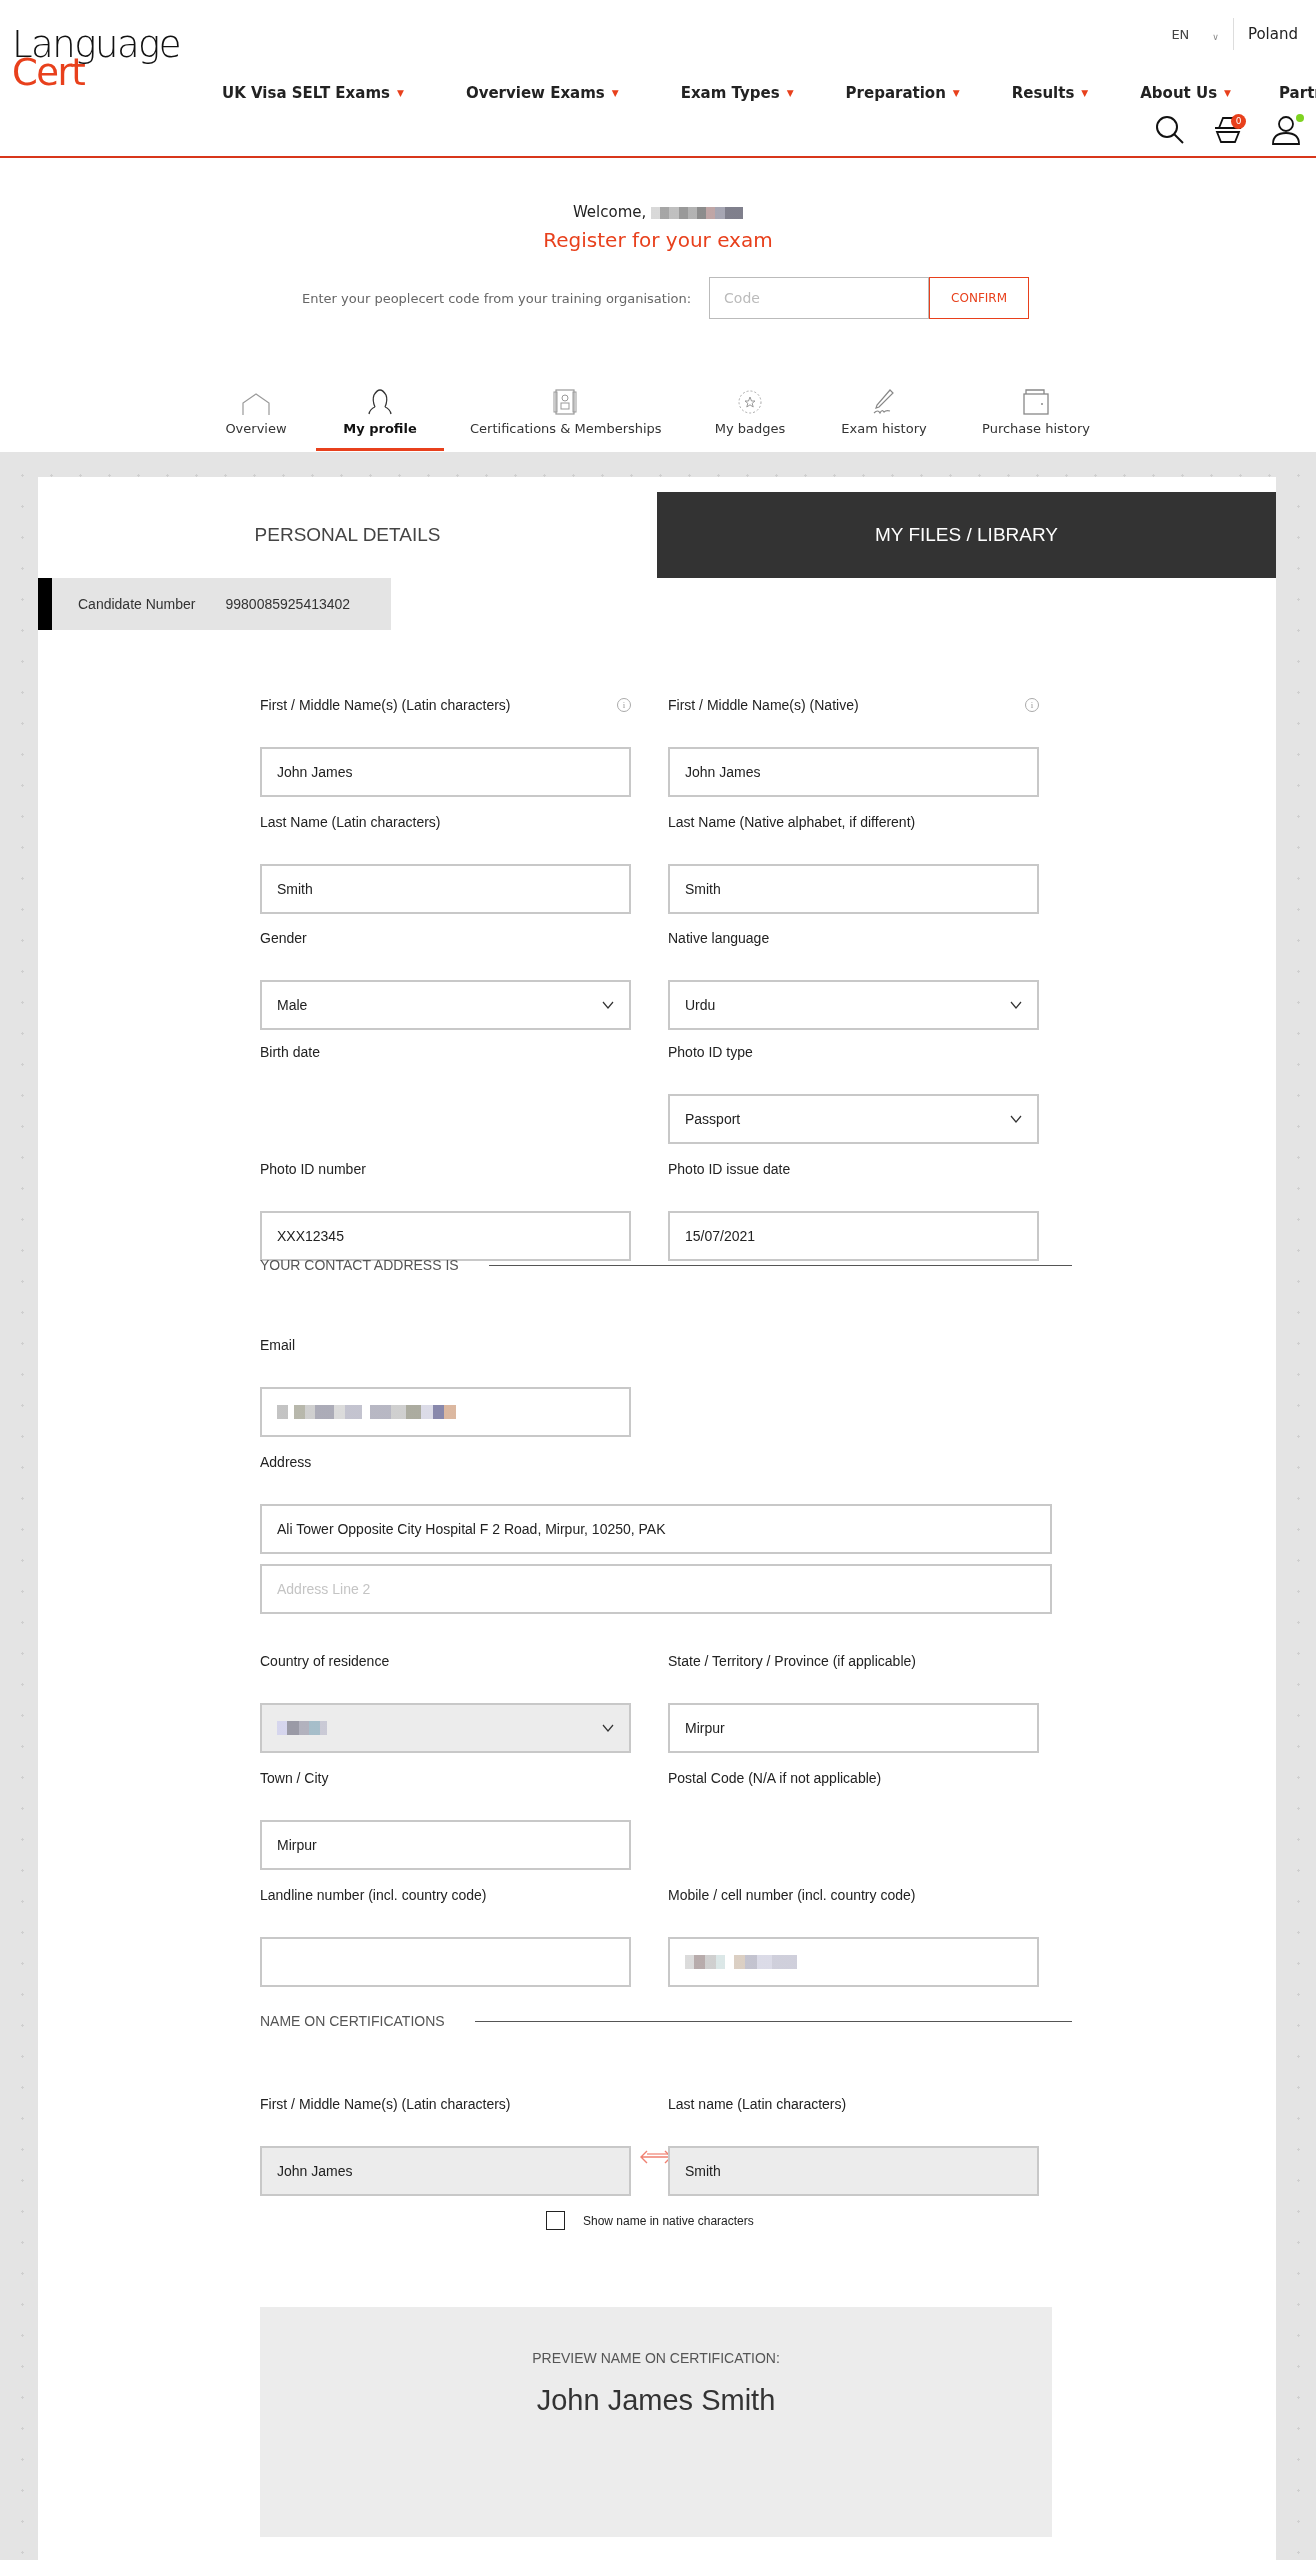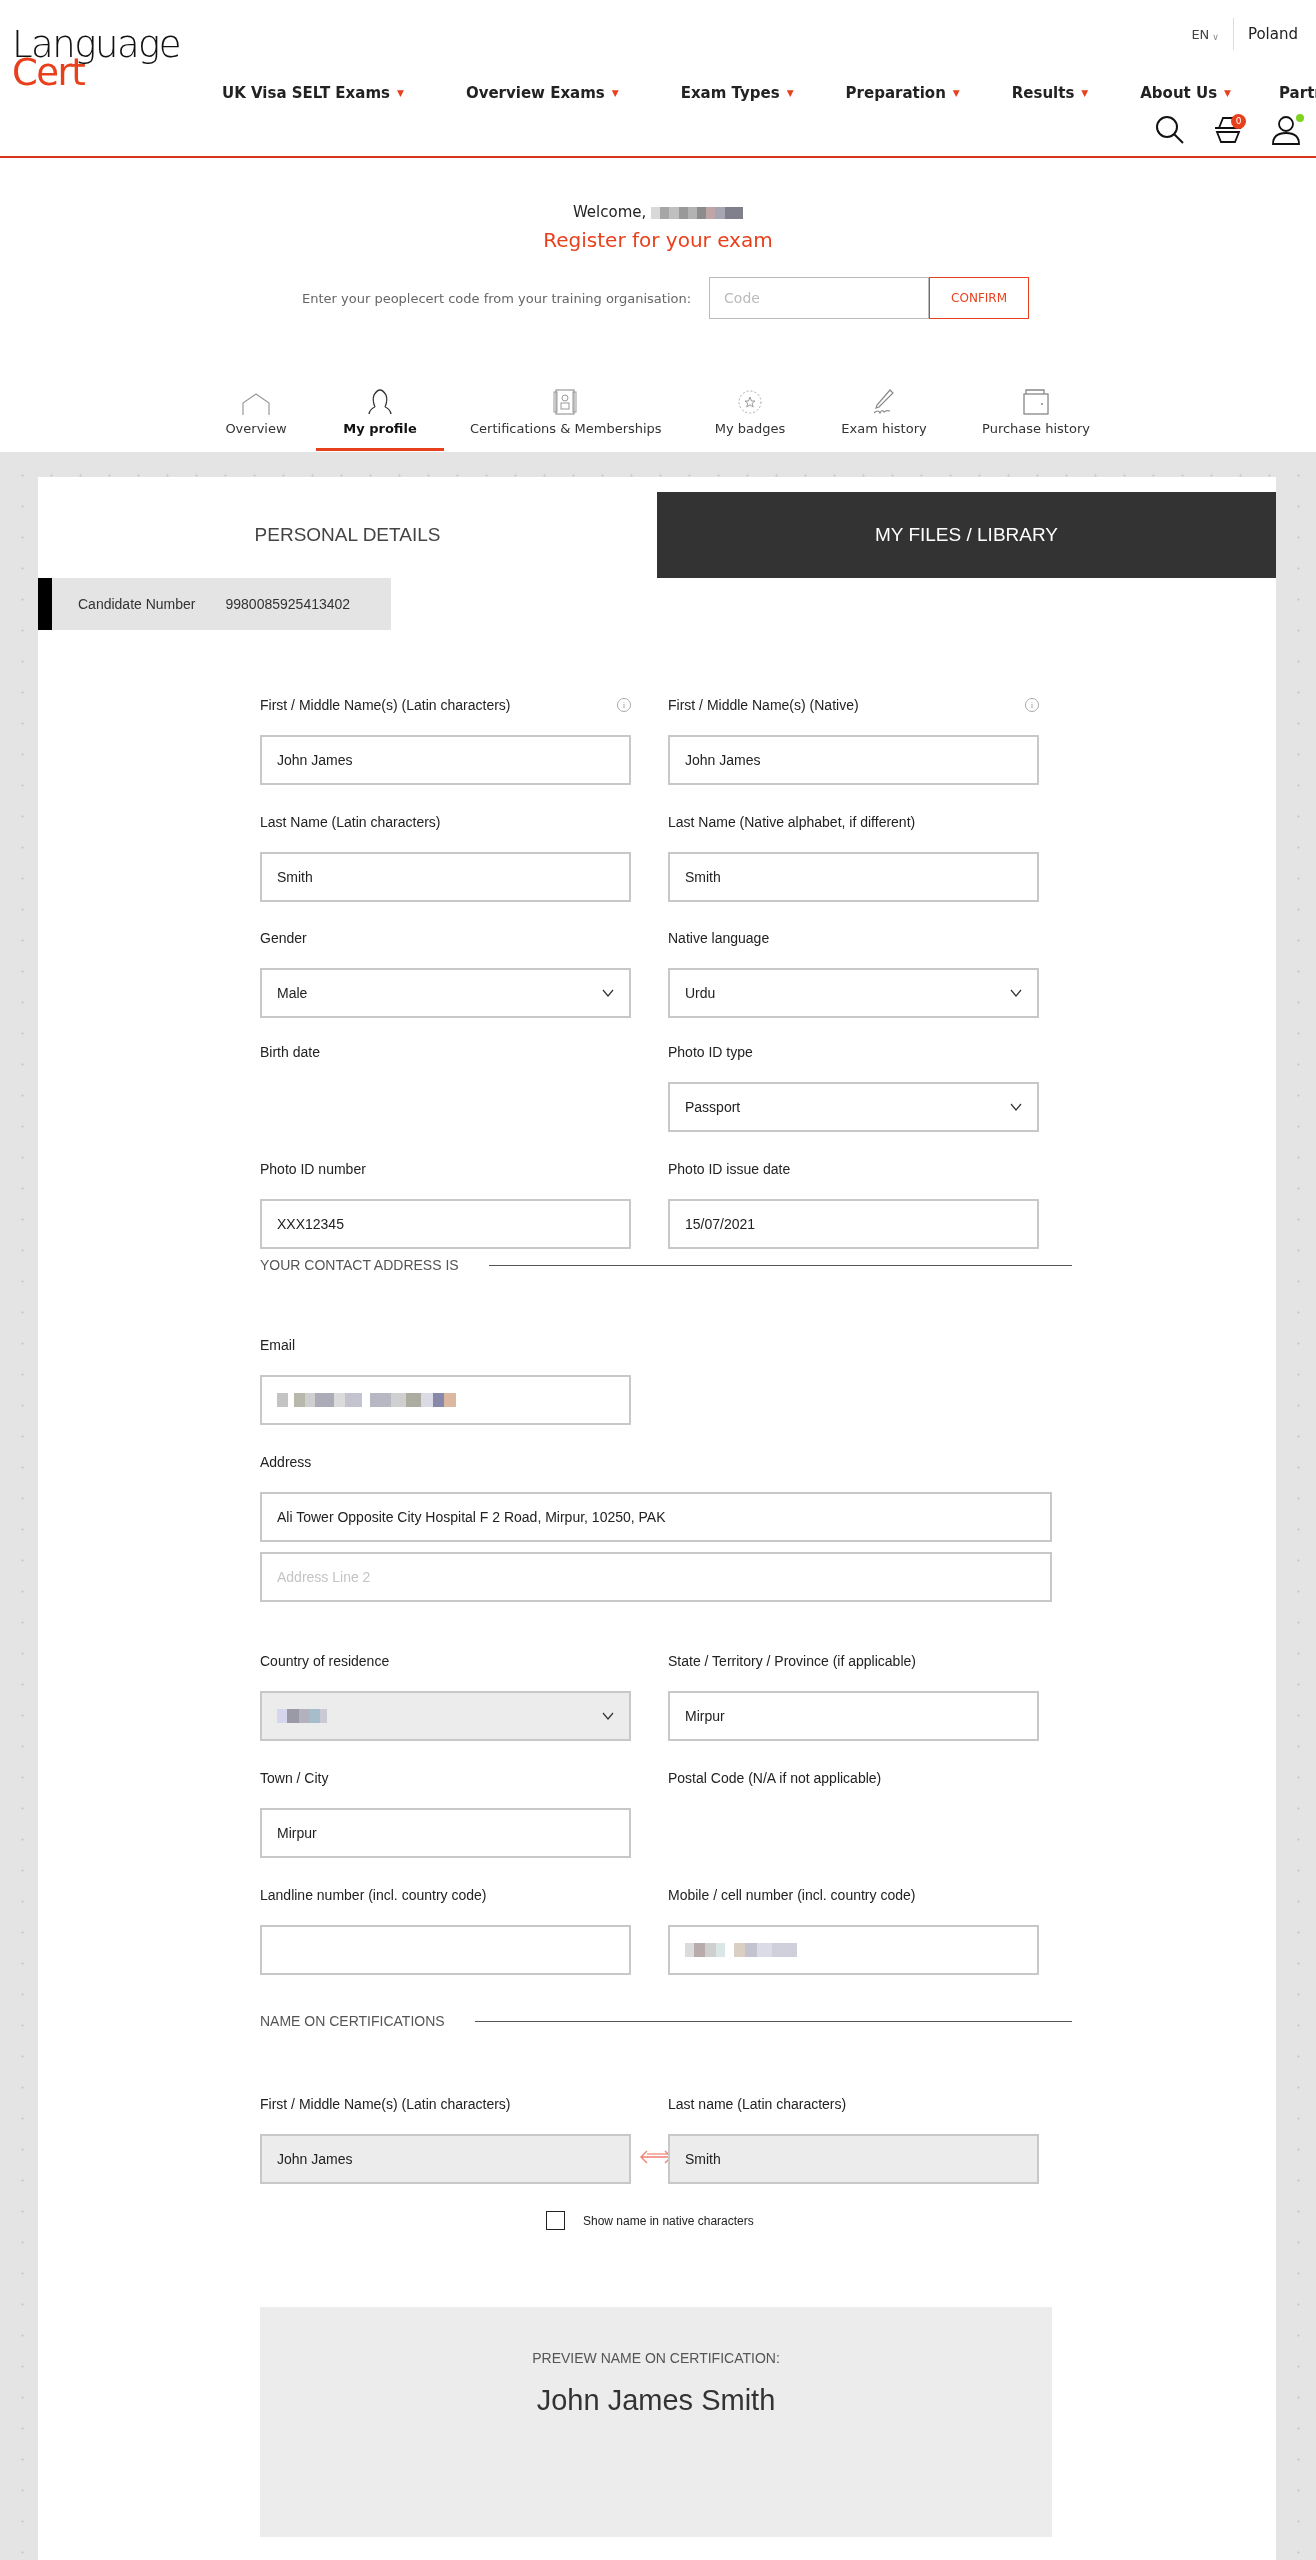--- a/index.html
+++ b/index.html
@@ -5,21 +5,21 @@
   * { box-sizing: border-box; margin: 0; padding: 0; }
   html, body { width: 1316px; height: 2560px; overflow: hidden; background: #fff; }
   body { font-family: "DejaVu Sans", sans-serif; color: #222; position: relative; }
 
   
   .header { position: absolute; left: 0; top: 0; width: 1316px; height: 158px; background: #fff; border-bottom: 2px solid #d8361b; }
   .logo { position: absolute; left: 12px; top: 30px; line-height: 30px; }
   .logo .l1 { display: block; font-family: "DejaVu Sans", sans-serif; font-size: 37px; color: #111; letter-spacing: -1.5px; font-weight: 300; }
   .logo .l2 { display: block; font-family: "DejaVu Sans", sans-serif; font-size: 37px; color: #e8401c; letter-spacing: -1.5px; margin-top: -2px; }
   .topbar { position: absolute; right: 18px; top: 18px; display: flex; align-items: center; font-size: 14px; }
-  .topbar .lang { color: #444; font-size: 13px; padding-right: 14px; display: flex; align-items: flex-end; gap: 3px; }
+  .topbar .lang { color: #444; font-size: 13px; padding-right: 14px; display: flex; align-items: flex-end; gap: 23px; }
   .topbar .lang .chev { font-size: 9px; color: #888; }
   .topbar .sep { width: 1px; height: 32px; background: #ddd; margin-right: 14px; }
   .topbar .country { color: #222; font-size: 15px; }
   .mainnav { position: absolute; left: 222px; top: 84px; display: flex; font-size: 15px; font-weight: bold; color: #222; }
   .mainnav .nav-item { display: flex; align-items: center; white-space: nowrap; }
   .mainnav .nav-item .chev { color: #e8401c; font-size: 9px; margin-left: 7px; }
   .icons-row { position: absolute; right: 12px; top: 112px; display: flex; gap: 22px; align-items: center; }
   .icon-btn { position: relative; width: 36px; height: 36px; display: flex; align-items: center; justify-content: center; }
   .badge-cart { position: absolute; right: 0; top: 2px; width: 15px; height: 15px; border-radius: 50%; background: #e8401c; color: #fff; font-size: 9px; text-align: center; line-height: 15px; }
   .dot-online { position: absolute; right: 0; top: 2px; width: 8px; height: 8px; border-radius: 50%; background: #7ed321; }
@@ -53,21 +53,21 @@
   .cand .num { margin-left: 30px; }
 
   
   .form { position: absolute; left: 222px; top: 0; width: 844px; font-family: "Liberation Sans", sans-serif; }
   .field { position: absolute; width: 371px; }
   .field.right { left: 408px; }
   .field.left { left: 0; }
   .field.full { left: 0; width: 792px; }
   .flabel { font-size: 14px; color: #222; height: 20px; display: flex; justify-content: space-between; align-items: center; }
   .info { width: 14px; height: 14px; border: 1px solid #aaa; border-radius: 50%; font-size: 9px; color: #999; text-align: center; line-height: 12px; font-family: "Liberation Serif", serif; }
-  .finput { margin-top: 20px; width: 100%; height: 50px; border: 2px solid #c8c8c8; background: #fff; padding: 0 15px; font-size: 14px; color: #222; display: flex; align-items: center; justify-content: space-between; font-family: "Liberation Sans", sans-serif; }
+  .finput { margin-top: 32px; width: 100%; height: 50px; border: 2px solid #c8c8c8; background: #fff; padding: 0 15px; font-size: 14px; color: #222; display: flex; align-items: center; justify-content: space-between; font-family: "Liberation Sans", sans-serif; }
   .finput.readonly { background: #ececec; }
   .finput .ph { color: #c4c4c4; }
   .chev-down { width: 12px; height: 12px; }
   .blurbox { display: inline-block; height: 14px; opacity: .7; }
   .section-title { position: absolute; left: 0; font-size: 14px; color: #555; display: flex; align-items: center; width: 812px; }
   .section-title .line { flex: 1; height: 1px; background: #555; margin-left: 30px; }
   .swap { position: absolute; left: 378px; width: 36px; text-align: center; color: #f08070; font-size: 22px; }
   .checkbox-row { position: absolute; left: 286px; display: flex; align-items: center; font-size: 12px; color: #222; }
   .checkbox { width: 19px; height: 19px; border: 1.5px solid #222; background: #fff; margin-right: 18px; }
   .preview { position: absolute; left: 0; width: 792px; height: 230px; background: #ececec; text-align: center; }

